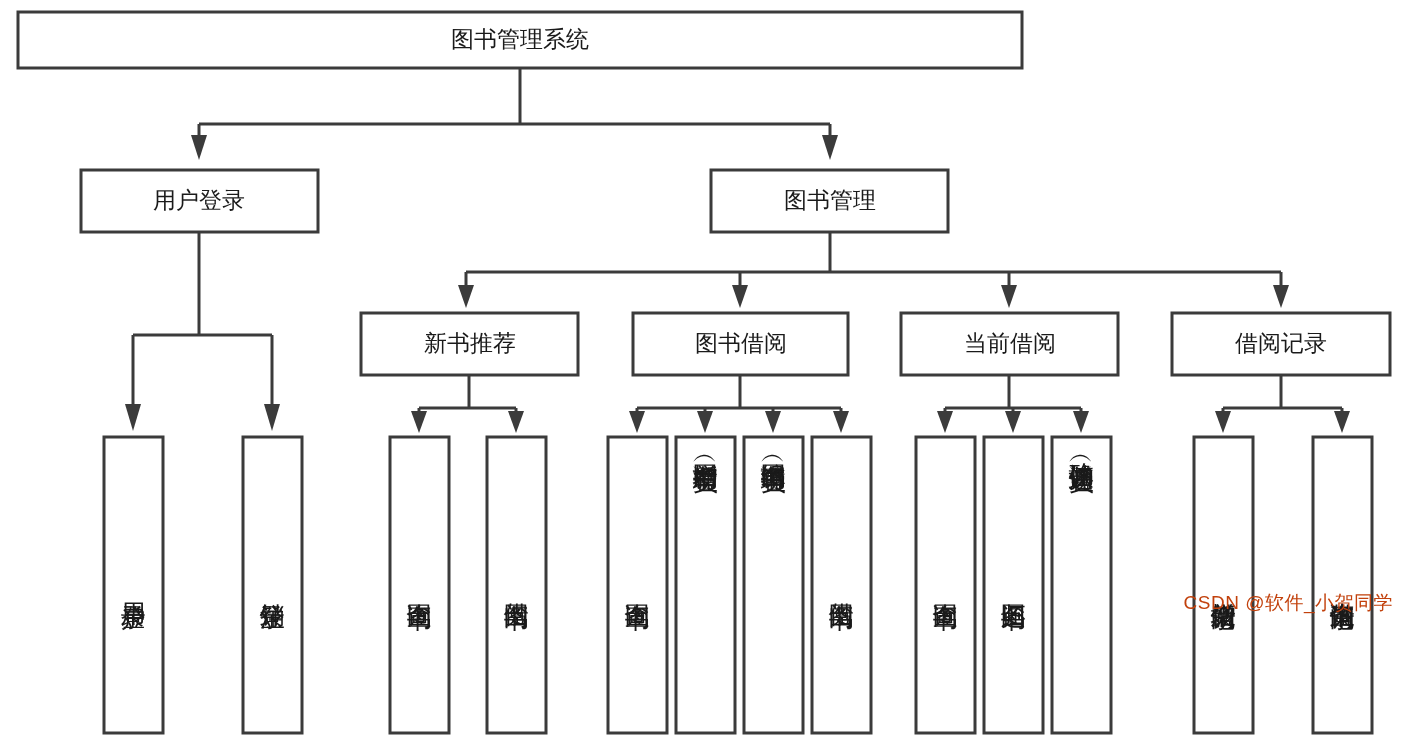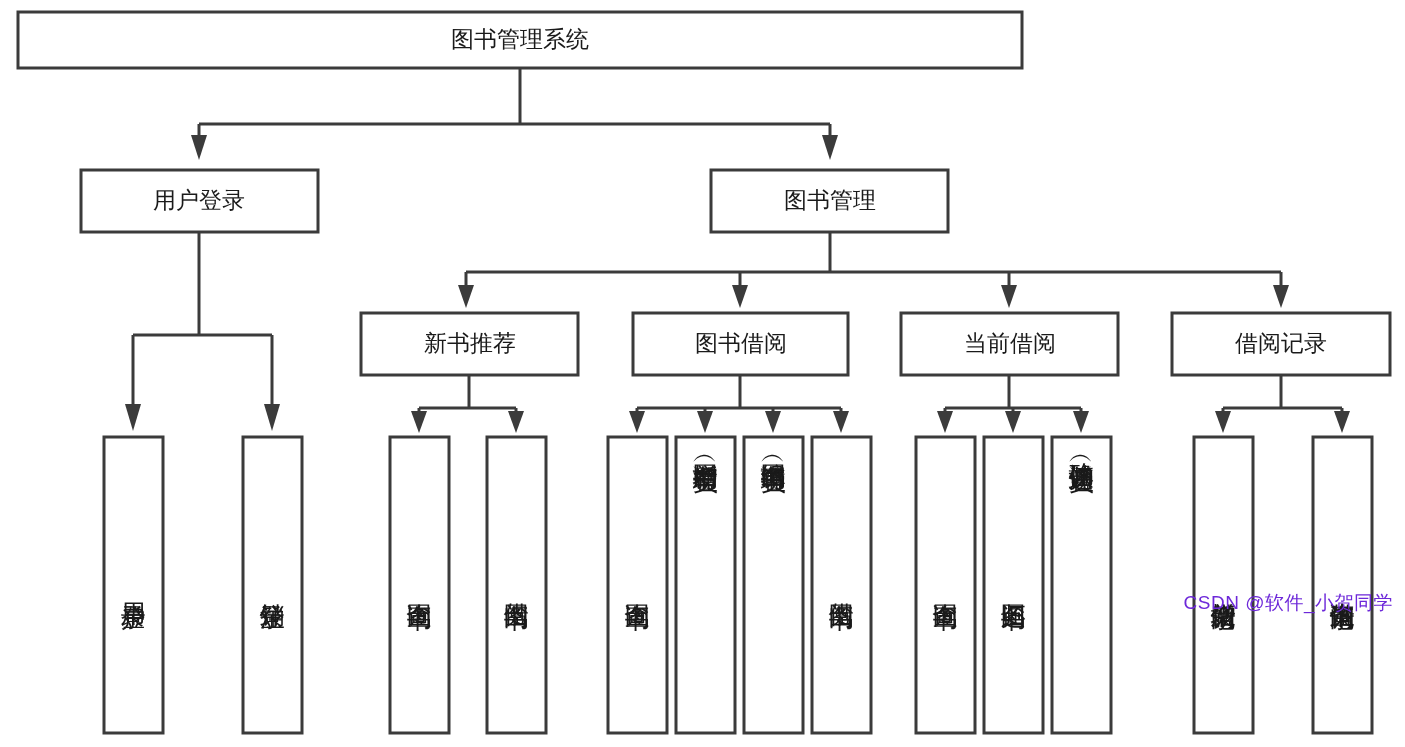--- a/index.html
+++ b/index.html
@@ -63,21 +63,21 @@
     letter-spacing: 1px;
     color: #1a1a1a;
     white-space: nowrap;
   }
   .watermark {
     position: absolute;
     right: 12px;
     bottom: 6px;
     font-family: "Liberation Sans", "DejaVu Sans", sans-serif;
     font-size: 19px;
-    color: #6d28d9;
+    color: #c2410c;
     letter-spacing: 0.5px;
     white-space: nowrap;
   }
 </style>
 </head>
 <body>
 
 <div id="diagram-root">
 
   <svg class="diagram-canvas" viewBox="0 0 1405 747">

